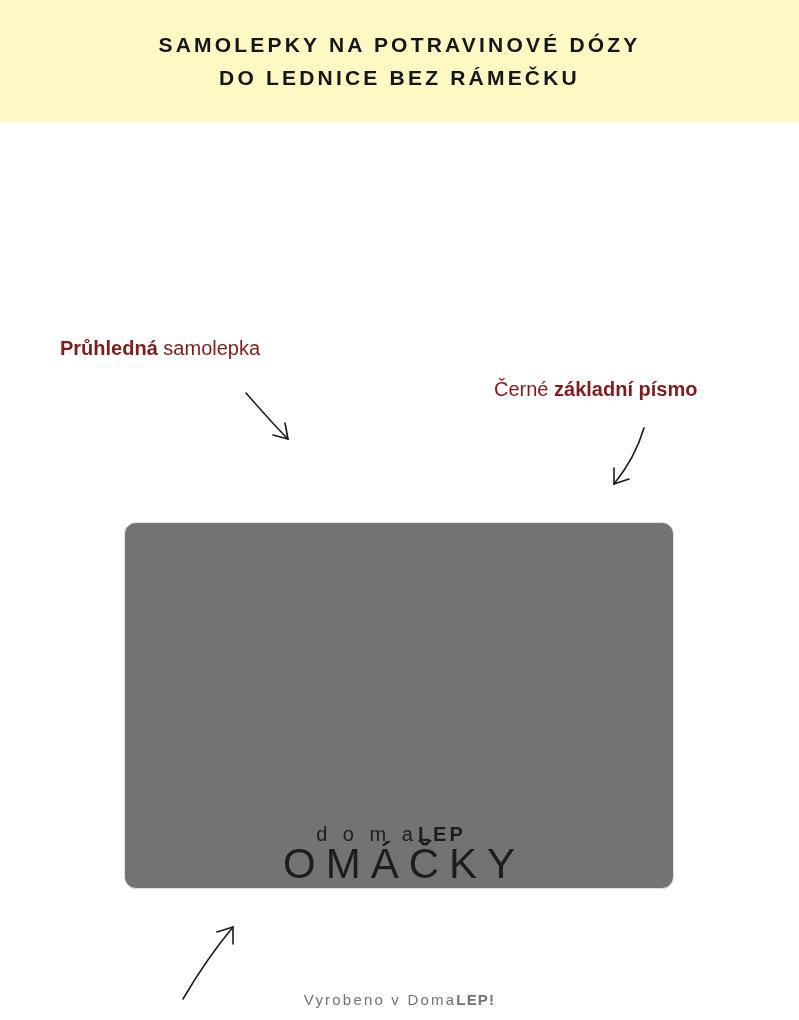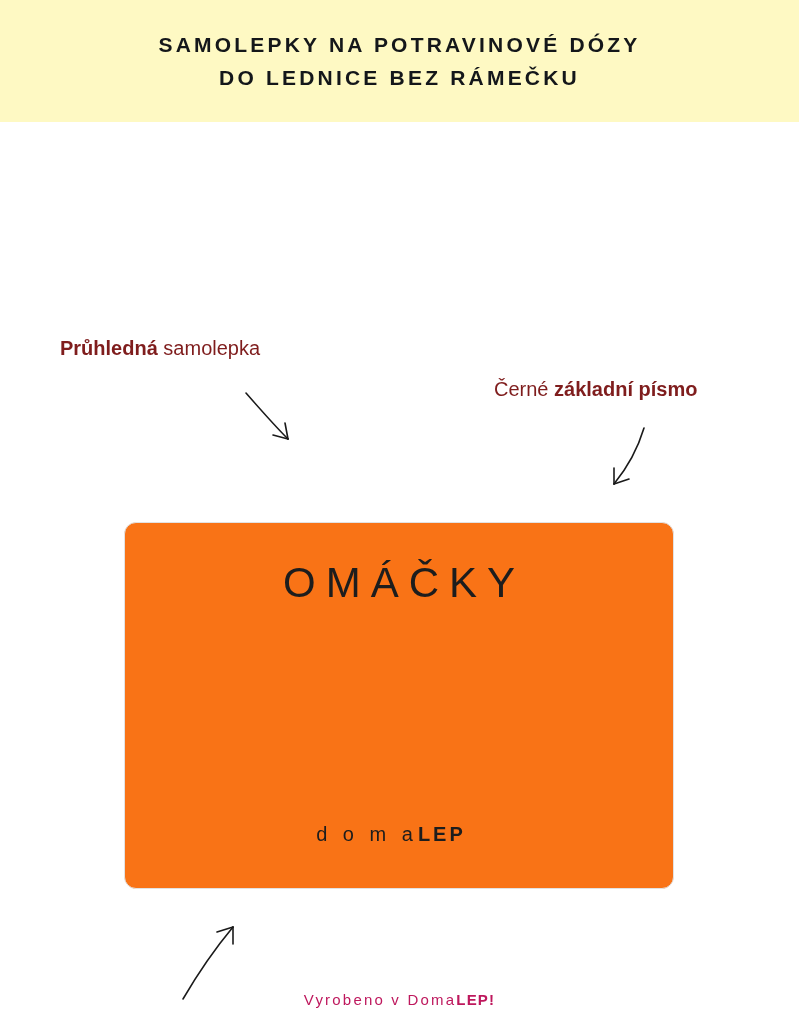--- a/index.html
+++ b/index.html
@@ -76,28 +76,28 @@
   .arrow-font { left: 590px; top: 300px; }
   .arrow-format { left: 175px; top: 795px; }
 
   
   .sticker {
     position: absolute;
     left: 124px;
     top: 400px;
     width: 550px;
     height: 367px;
-    background: #f97316;
+    background: #737373;
     border: 1px solid #e2e2e2;
     border-radius: 12px;
     box-sizing: border-box;
     display: flex;
     flex-direction: column;
     align-items: center;
-    justify-content: flex-start;
+    justify-content: flex-end;
   }
   .sticker-title {
     font-size: 42px;
     letter-spacing: 10px;
     font-weight: 300;
     color: #1d1d1d;
     margin-top: 36px;
     text-indent: 10px;
   }
   .sticker-brand {
@@ -117,21 +117,21 @@
 
   
   .footer {
     position: absolute;
     left: 0;
     right: 0;
     bottom: 12px;
     text-align: center;
     font-size: 15px;
     letter-spacing: 2.2px;
-    color: #be185d;
+    color: #737373;
   }
   .footer .brand-bold {
     font-weight: bold;
     letter-spacing: 1.2px;
   }
 </style>
 </head>
 <body>
 
 <div class="header-band">

